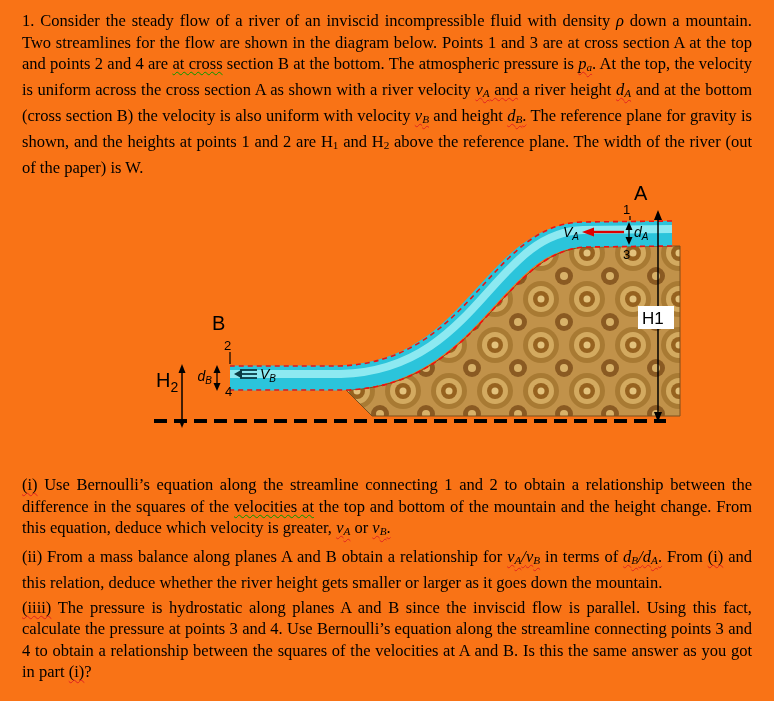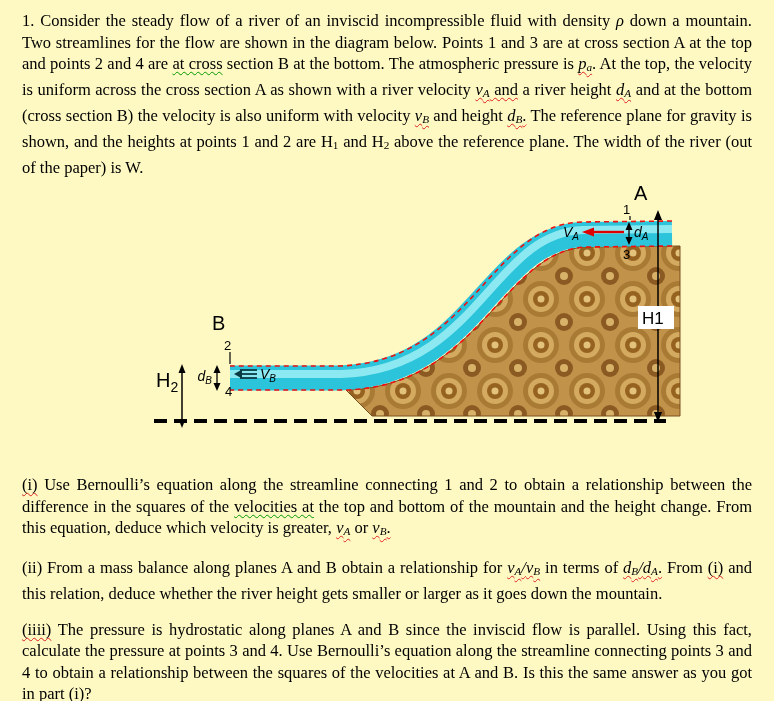--- a/index.html
+++ b/index.html
@@ -1,25 +1,25 @@
 <!DOCTYPE html>
 <html><head>
 <meta charset="utf-8">
 <style>
   html,body{margin:0;padding:0;background:#ffffff;}
   .page{
     width:774px;height:701px;box-sizing:border-box;
-    padding:10px 22px 0 22px;overflow:hidden;background:#fef9c3;
+    padding:10px 22px 0 22px;overflow:hidden;background:#f97316;
     font-family:"Liberation Serif", serif;color:#000;
   }
   p.para{
     margin:0;font-size:16.5px;line-height:21.5px;
     text-align:justify;text-justify:inter-word;
   }
-  p.q{margin-top:14px;}
+  p.q{margin-top:3px;}
   .it{font-style:italic;}
   .sub{font-size:0.68em;vertical-align:-0.22em;}
   .wavy-red{
     text-decoration-line:underline;text-decoration-style:wavy;
     text-decoration-color:#e02020;text-decoration-thickness:1px;
     text-underline-offset:2px;text-decoration-skip-ink:none;
   }
   .wavy-green{
     text-decoration-line:underline;text-decoration-style:wavy;
     text-decoration-color:#009a00;text-decoration-thickness:1px;

